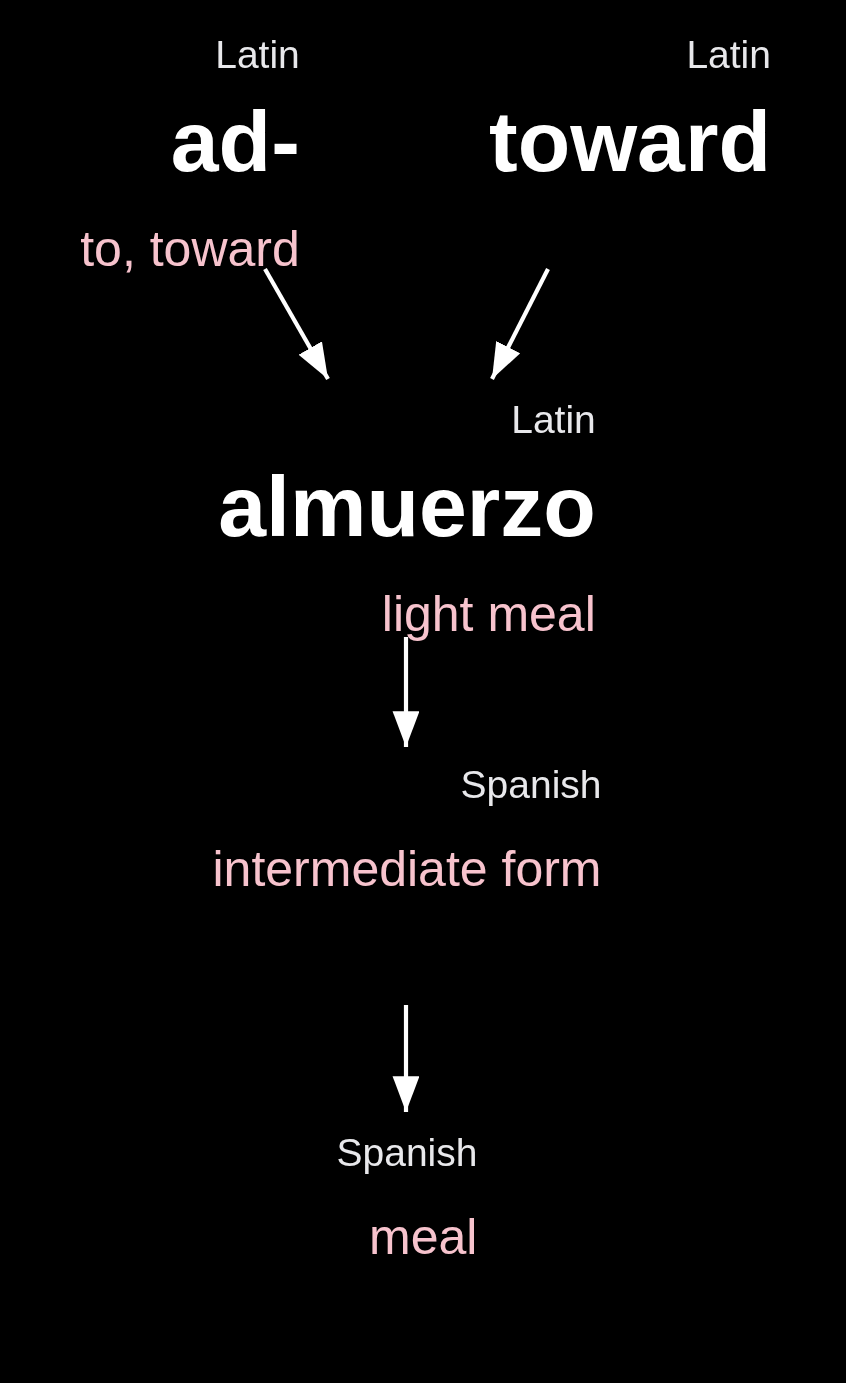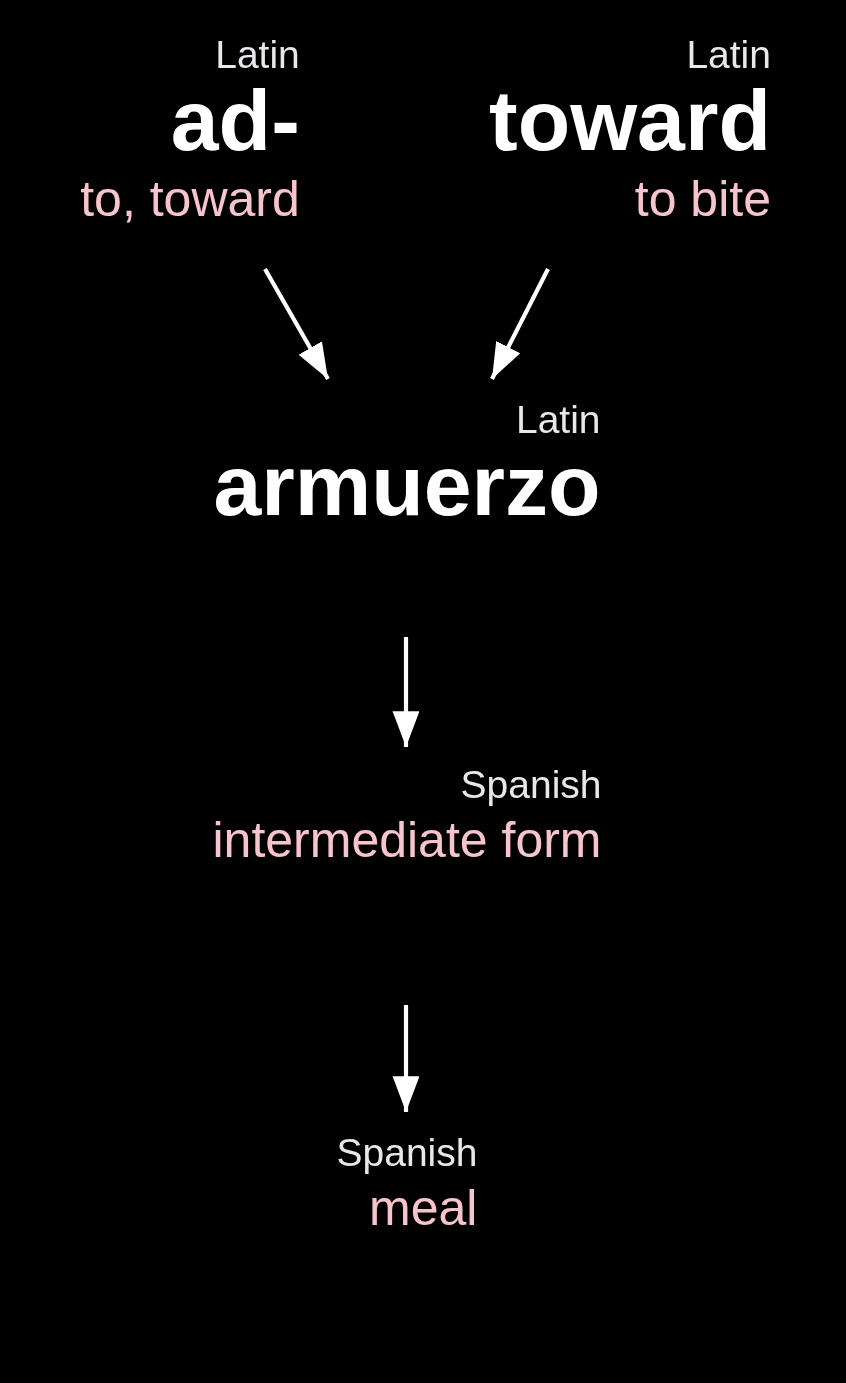--- a/index.html
+++ b/index.html
@@ -22,28 +22,28 @@
     text-align: right;
     white-space: nowrap;
   }
   .lang {
     font-size: 39px;
     line-height: 1;
     color: var(--label, #e8e8eb);
     font-weight: 400;
   }
   .word {
-    margin-top: 3px;
+    margin-top: 24px;
     font-size: 86px;
     line-height: 1;
     font-weight: 700;
     color: var(--word, #ffffff);
   }
   .gloss {
-    margin-top: 11px;
+    margin-top: 40px;
     font-size: 50px;
     line-height: 1;
     color: var(--gloss, #f7c3cd);
     font-weight: 400;
   }
   
   .node-ad        { left: 190px; top: 35px; }
   .node-mordere   { left: 630px; top: 35px; }
   .node-admordium { left: 407px; top: 400px; }
   .node-armuerzo  { left: 407px; top: 765px; }
@@ -90,26 +90,26 @@
 
   <div class="node node-ad">
     <div class="lang">Latin</div>
     <div class="word">ad-</div>
     <div class="gloss">to, toward</div>
   </div>
 
   <div class="node node-mordere">
     <div class="lang">Latin</div>
     <div class="word">toward</div>
-    <div class="gloss">to bite</div>
   </div>
 
   <div class="node node-admordium">
     <div class="lang">Latin</div>
-    <div class="word">armuerzo</div>
+    <div class="word">almuerzo</div>
+    <div class="gloss">light meal</div>
   </div>
 
   <div class="node node-armuerzo">
     <div class="lang">Spanish</div>
     <div class="gloss">intermediate form</div>
   </div>
 
   <div class="node node-almuerzo">
     <div class="lang">Spanish</div>
     <div class="gloss">meal</div>

